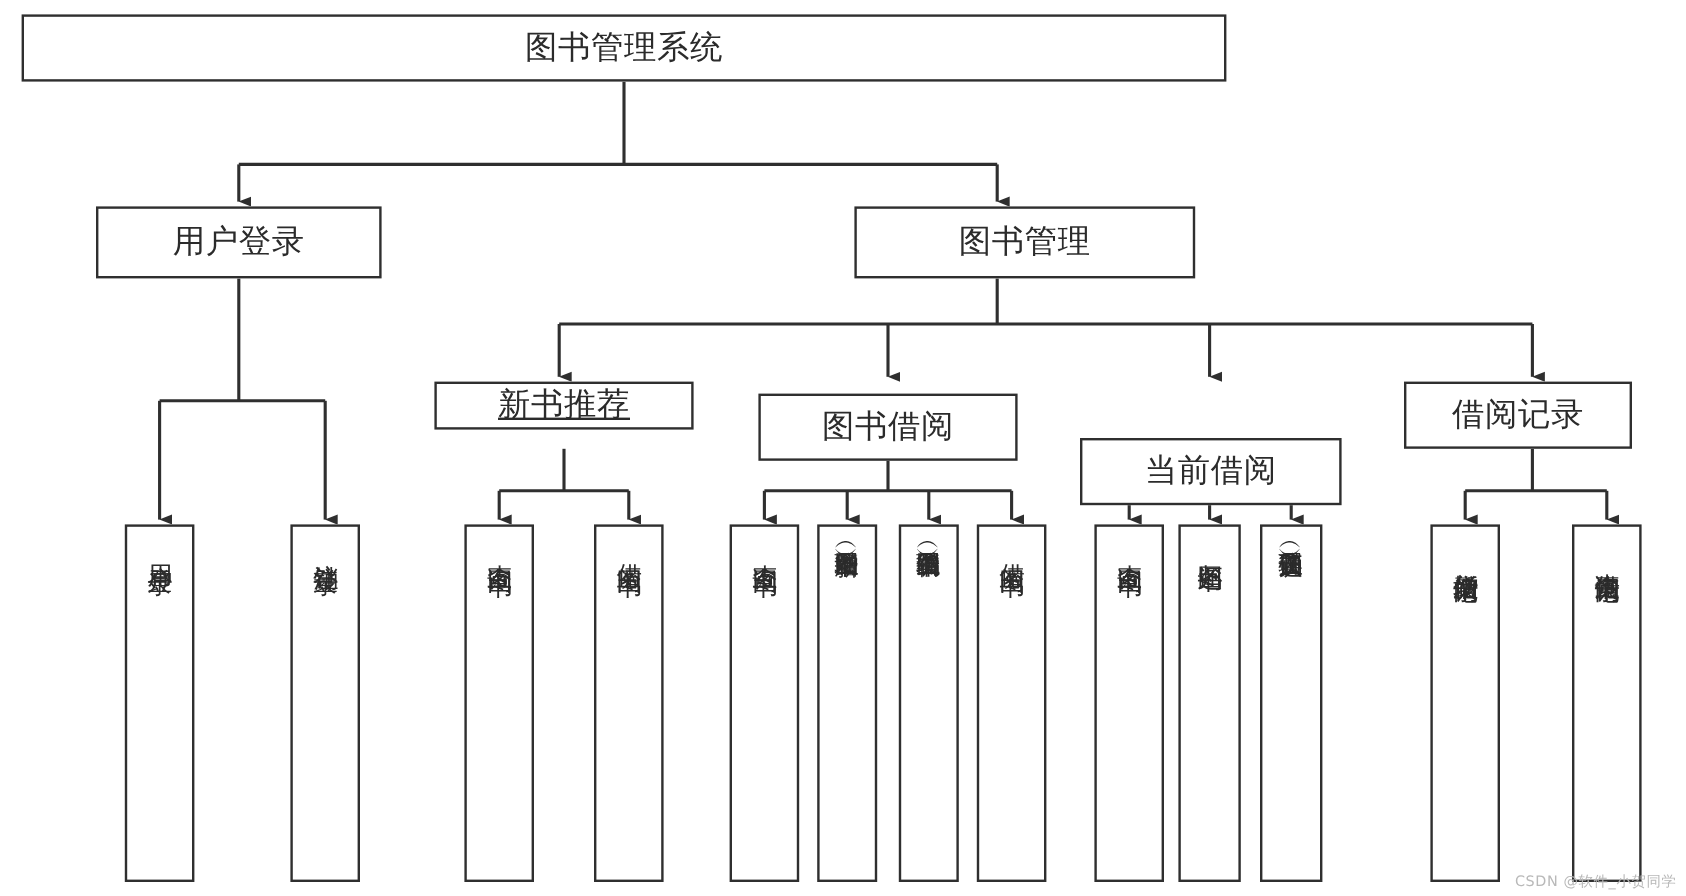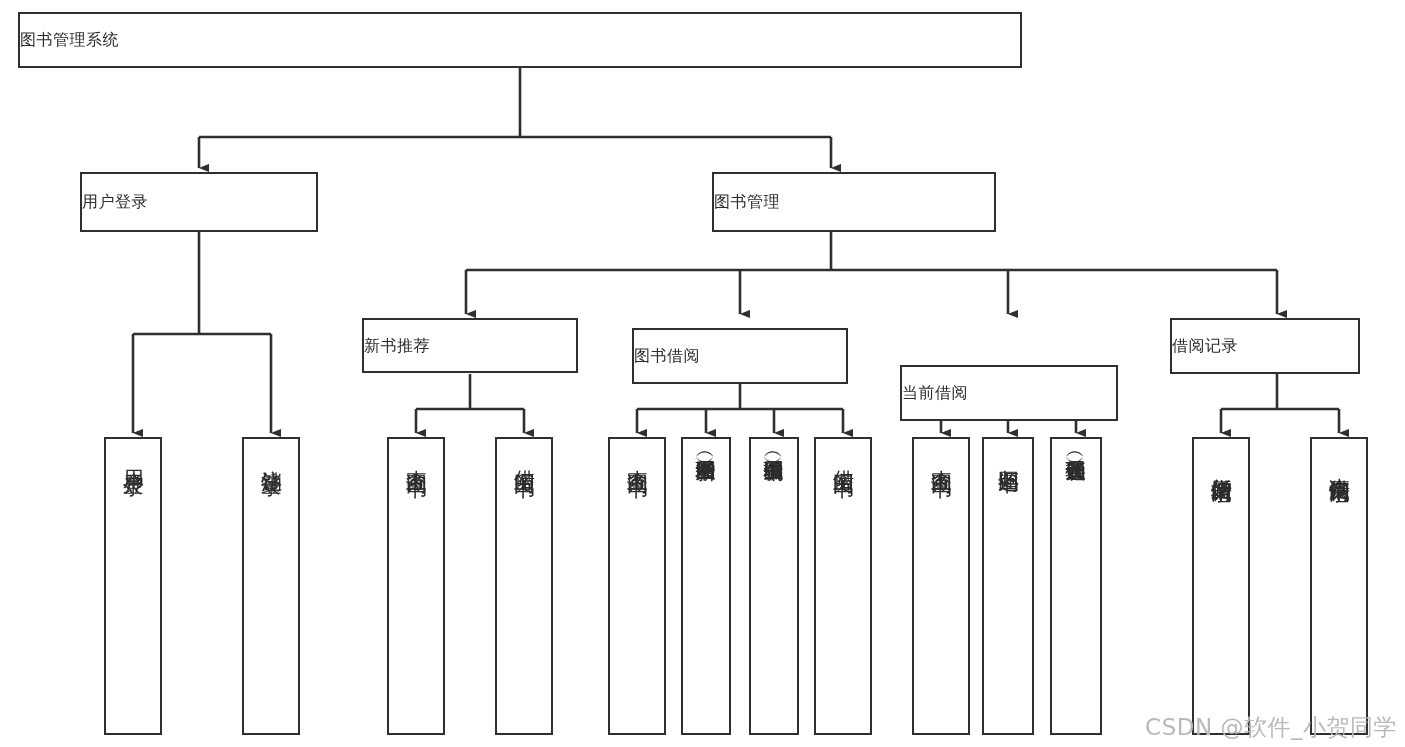--- a/index.html
+++ b/index.html
@@ -29,22 +29,22 @@
   .node {
     position: absolute;
     box-sizing: border-box;
     border: 2.5px solid #2f2f2f;
     background: #ffffff;
     color: #2b2b2b;
   }
   .node-h {
     display: flex;
     align-items: center;
-    justify-content: flex-start;
-    font-size: 16px;
+    justify-content: center;
+    font-size: 27px;
     letter-spacing: 0.5px;
     line-height: 1.1;
   }
   .node-v {
     display: flex;
     align-items: flex-start;
     justify-content: center;
     padding-top: 14px;
   }
   .vtext {
@@ -61,21 +61,21 @@
     letter-spacing: 1px;
   }
   .vtext.snug {
     letter-spacing: 0px;
     font-size: 20px;
   }
   #watermark {
     position: absolute;
     right: 8px;
     bottom: 4px;
-    font-size: 23px;
+    font-size: 12px;
     color: #b9b9b9;
     letter-spacing: 0.5px;
     white-space: nowrap;
     user-select: none;
   }
 </style>
 </head>
 <body>
 
 <div id="diagram-root">
@@ -138,21 +138,21 @@
   </div>
 
   <div class="node node-h" style="left:80px; top:172px; width:238px; height:60px;">
     <span>用户登录</span>
   </div>
 
   <div class="node node-h" style="left:712px; top:172px; width:284px; height:60px;">
     <span>图书管理</span>
   </div>
 
-  <div class="node node-h" style="left:362px; top:318px; width:216px; height:55px;">
+  <div class="node node-h" style="left:362px; top:318px; width:216px; height:40px;text-decoration:underline;">
     <span>新书推荐</span>
   </div>
 
   <div class="node node-h" style="left:632px; top:328px; width:216px; height:56px;">
     <span>图书借阅</span>
   </div>
 
   <div class="node node-h" style="left:900px; top:318px; width:218px; height:56px;margin-top:47px;">
     <span>当前借阅</span>
   </div>

